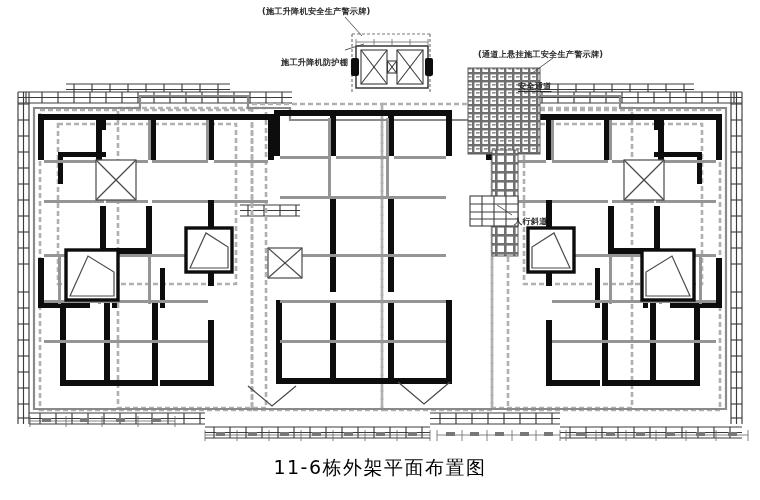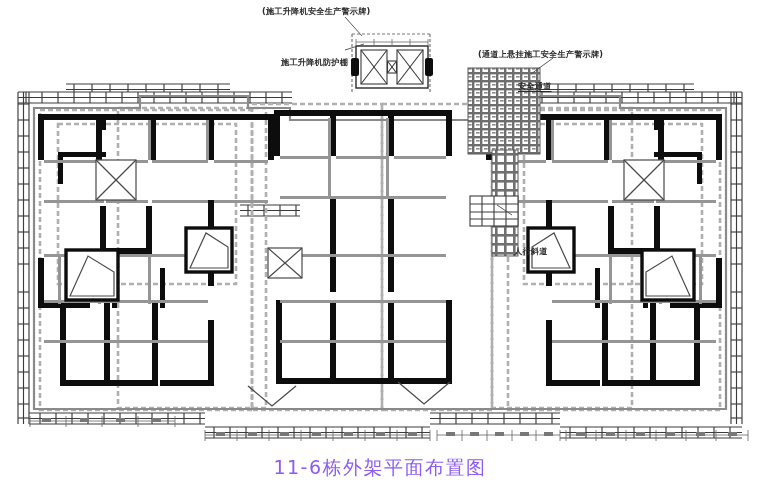--- a/index.html
+++ b/index.html
@@ -23,21 +23,21 @@
     font-family:"DejaVu Sans","Liberation Sans",sans-serif;
   }
   .anno.underline{ text-decoration:underline; text-underline-offset:2px; }
 
   #title{
     position:absolute;
     left:0; top:455px; width:760px;
     text-align:center;
     font-size:19px;
     letter-spacing:1.5px;
-    color:#8b5cf6;
+    color:#000000;
     font-family:"DejaVu Sans","Liberation Sans",sans-serif;
     font-weight:400;
   }
 </style>
 </head>
 <body>
 
 <div id="root">
 
   <svg class="plan" viewBox="0 0 760 500">
@@ -646,18 +646,18 @@
         <line x1="512" y1="215" x2="497" y2="205"></line>
       </g>
 
   </svg>
 
   <div id="annotation-layer">
       <div class="anno" style="left: 262px; top: 6px;">(施工升降机安全生产警示牌)</div>
       <div class="anno" style="left: 281px; top: 57px;">施工升降机防护棚</div>
       <div class="anno" style="left: 478px; top: 49px;">(通道上悬挂施工安全生产警示牌)</div>
       <div class="anno underline" style="left: 518px; top: 52px; margin-top: 29px;">安全通道</div>
-      <div class="anno" style="left: 514px; top: 216px; margin-top: 30px;">人行斜道</div>
+      <div class="anno" style="left: 514px; top: 216px;">人行斜道</div>
     </div>
 
   <div id="title">11-6栋外架平面布置图</div>
 
 </div>
 
 </body></html>

